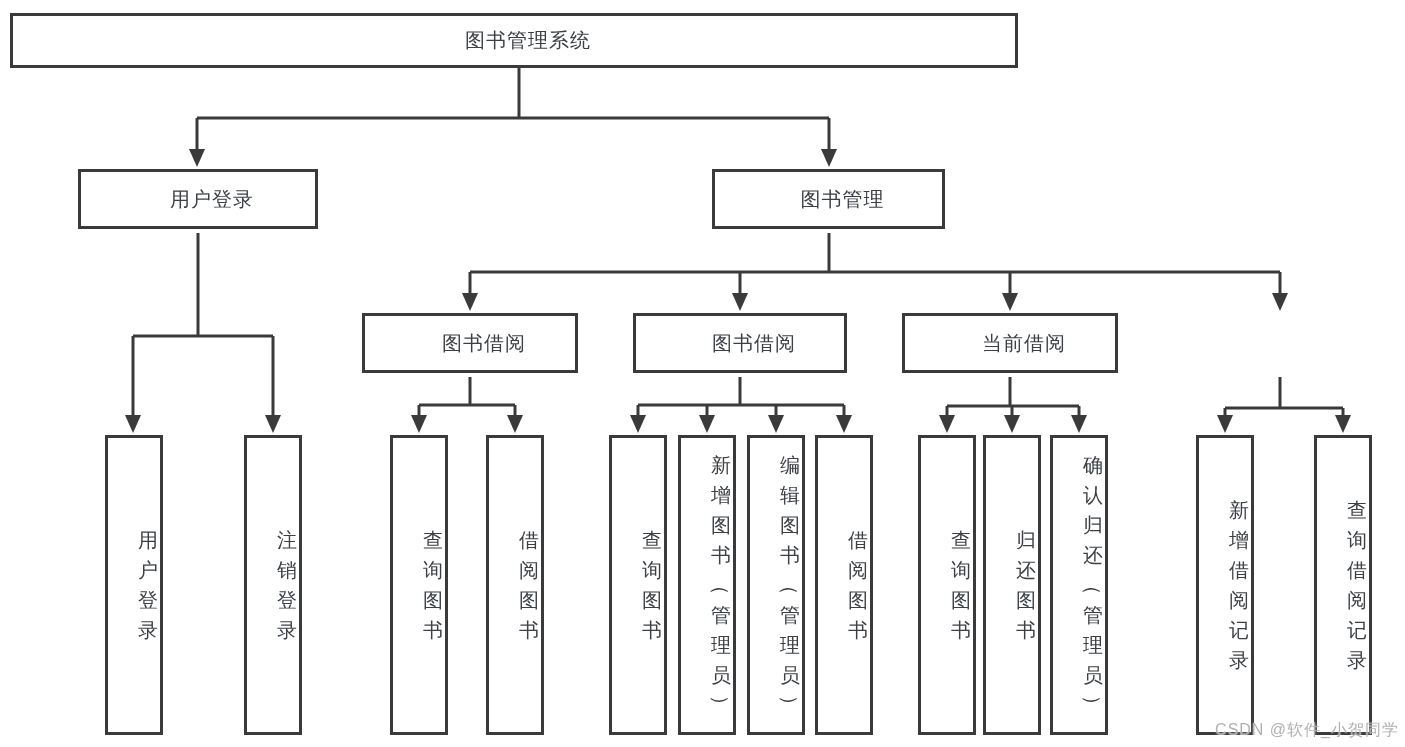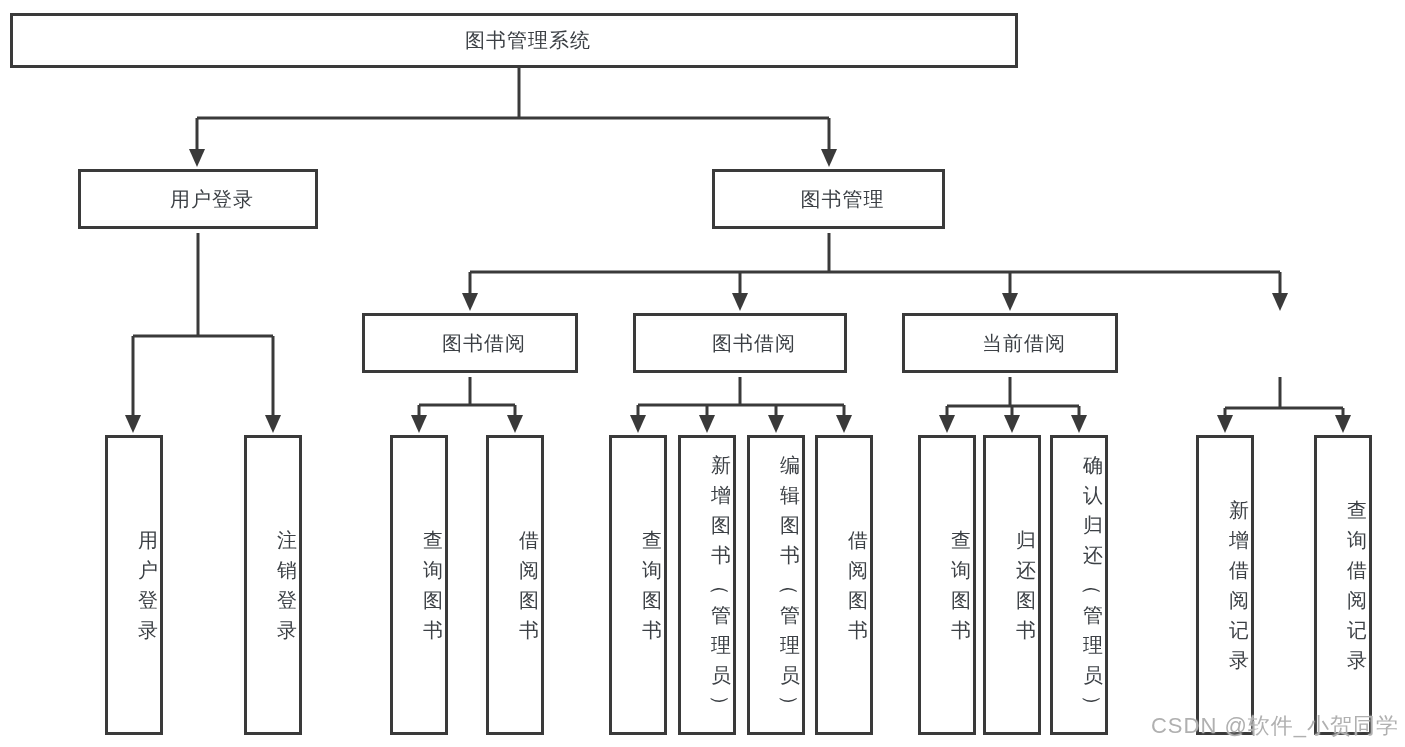--- a/index.html
+++ b/index.html
@@ -40,21 +40,21 @@
     height: 30px;
     line-height: 30px;
     font-size: 20px;
     text-align: center;
   }
   .vchar.rot { transform: rotate(90deg); }
   .watermark {
     position: absolute;
     right: 6px;
     bottom: 6px;
-    font-size: 22px;
+    font-size: 16px;
     color: #b0b0b0;
     letter-spacing: 1px;
     text-shadow: 0 0 2px #ffffff;
     white-space: nowrap;
   }
 </style>
 </head>
 <body>
 
 <div class="stage">

